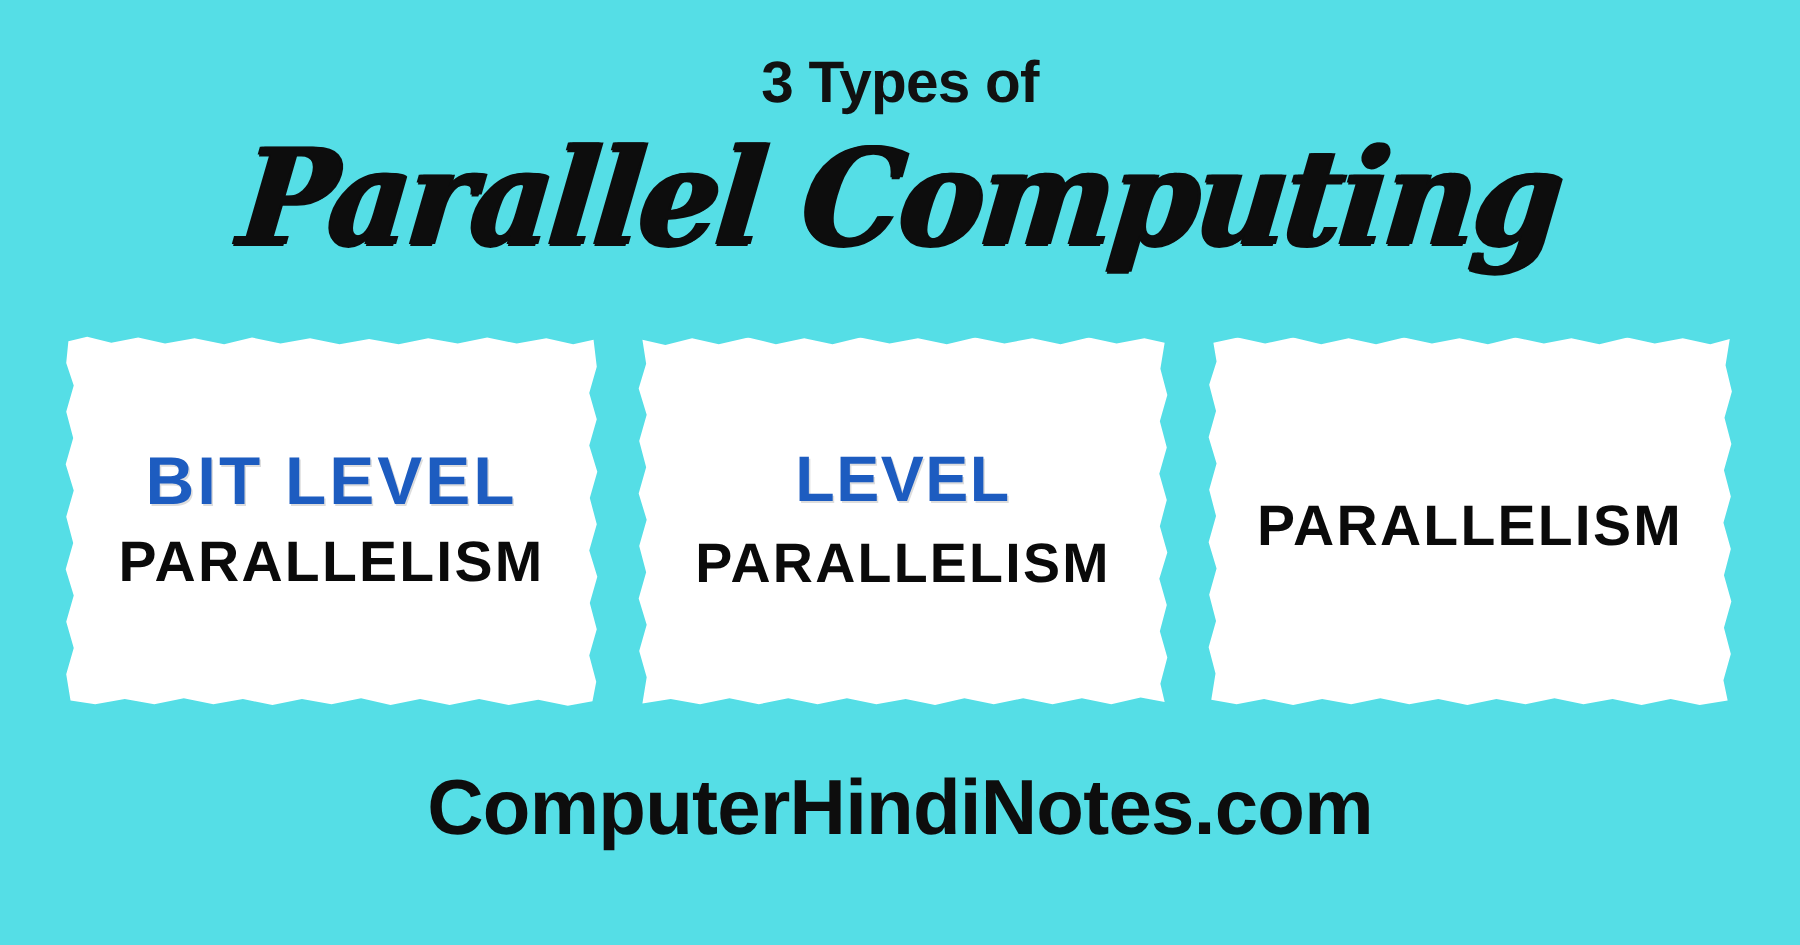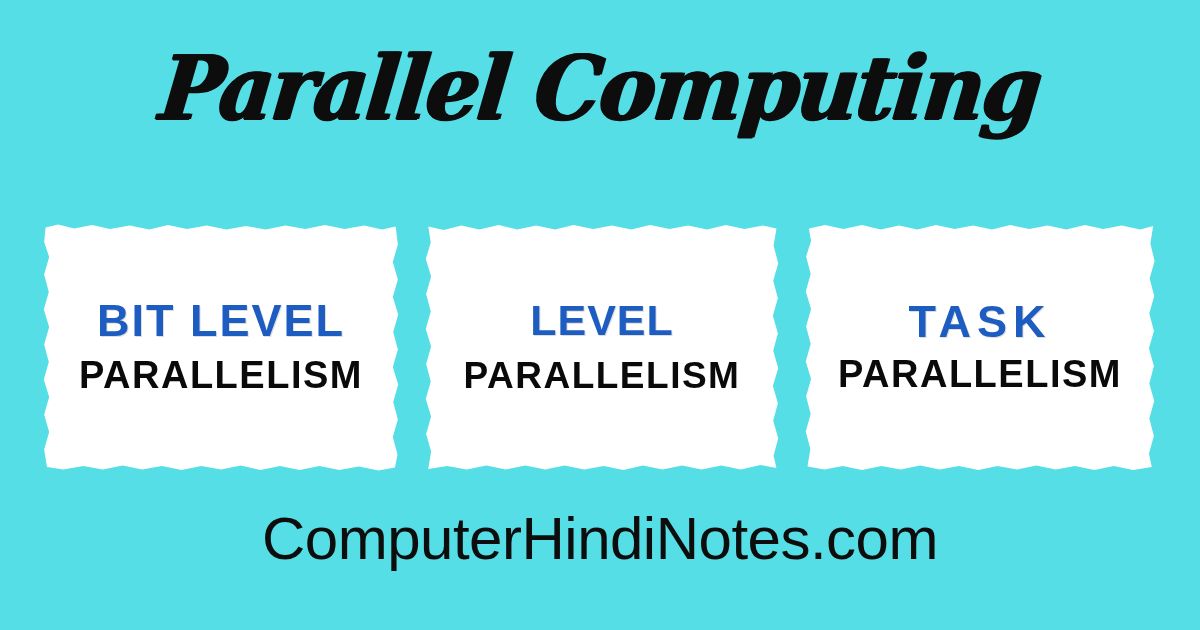--- a/index.html
+++ b/index.html
@@ -107,22 +107,22 @@
   
   .footer {
     position: absolute;
     top: 508px;
     left: 0;
     width: 1200px;
     text-align: center;
   }
   .footer-text {
     font-family: "Liberation Sans", sans-serif;
-    font-weight: normal;
-    font-size: 60px;
+    font-weight: bold;
+    font-size: 52px;
     line-height: 62px;
     color: #0d0d0d;
     letter-spacing: -0.5px;
   }
 
   .defs-svg { position: absolute; width: 0; height: 0; }
 </style>
 </head>
 <body>
 
@@ -145,37 +145,37 @@
       <clipPath id="tornC" clipPathUnits="objectBoundingBox">
         <path d="M0.014,0.026 L0.060,0.012 L0.112,0.028 L0.165,0.012 L0.218,0.030 L0.270,0.014 L0.322,0.030 L0.375,0.012 L0.428,0.028 L0.480,0.014 L0.534,0.030 L0.586,0.012 L0.640,0.028 L0.692,0.014 L0.745,0.030 L0.798,0.012 L0.850,0.028 L0.903,0.014 L0.955,0.030 L0.992,0.016
                  L0.984,0.086 L0.996,0.156 L0.982,0.226 L0.995,0.296 L0.981,0.366 L0.994,0.436 L0.980,0.506 L0.994,0.576 L0.981,0.646 L0.995,0.716 L0.981,0.786 L0.994,0.856 L0.980,0.926 L0.988,0.980
                  L0.935,0.992 L0.880,0.976 L0.825,0.992 L0.770,0.976 L0.715,0.990 L0.660,0.974 L0.605,0.990 L0.550,0.976 L0.495,0.992 L0.440,0.976 L0.385,0.990 L0.330,0.974 L0.275,0.990 L0.220,0.976 L0.165,0.992 L0.110,0.976 L0.058,0.990 L0.010,0.978
                  L0.018,0.908 L0.005,0.838 L0.019,0.768 L0.006,0.698 L0.020,0.628 L0.005,0.558 L0.019,0.488 L0.006,0.418 L0.020,0.348 L0.005,0.278 L0.019,0.208 L0.006,0.138 L0.020,0.076 Z"></path>
       </clipPath>
     </defs>
   </svg>
 
   <div class="heading-block">
+    <div class="kicker">3 Types of</div>
     <div class="script-title">Parallel Computing</div>
   </div>
 
   <div class="cards-row">
 
     <div class="card card-1">
       <div class="card-line-blue">BIT LEVEL</div>
       <div class="card-line-black">PARALLELISM</div>
     </div>
 
     <div class="card card-2">
       <div class="card-line-blue">LEVEL</div>
       <div class="card-line-black">PARALLELISM</div>
     </div>
 
     <div class="card card-3">
-      <div class="card-line-blue">TASK</div>
       <div class="card-line-black">PARALLELISM</div>
     </div>
 
   </div>
 
   <div class="footer">
     <div class="footer-text">ComputerHindiNotes.com</div>
   </div>
 
 </div>

